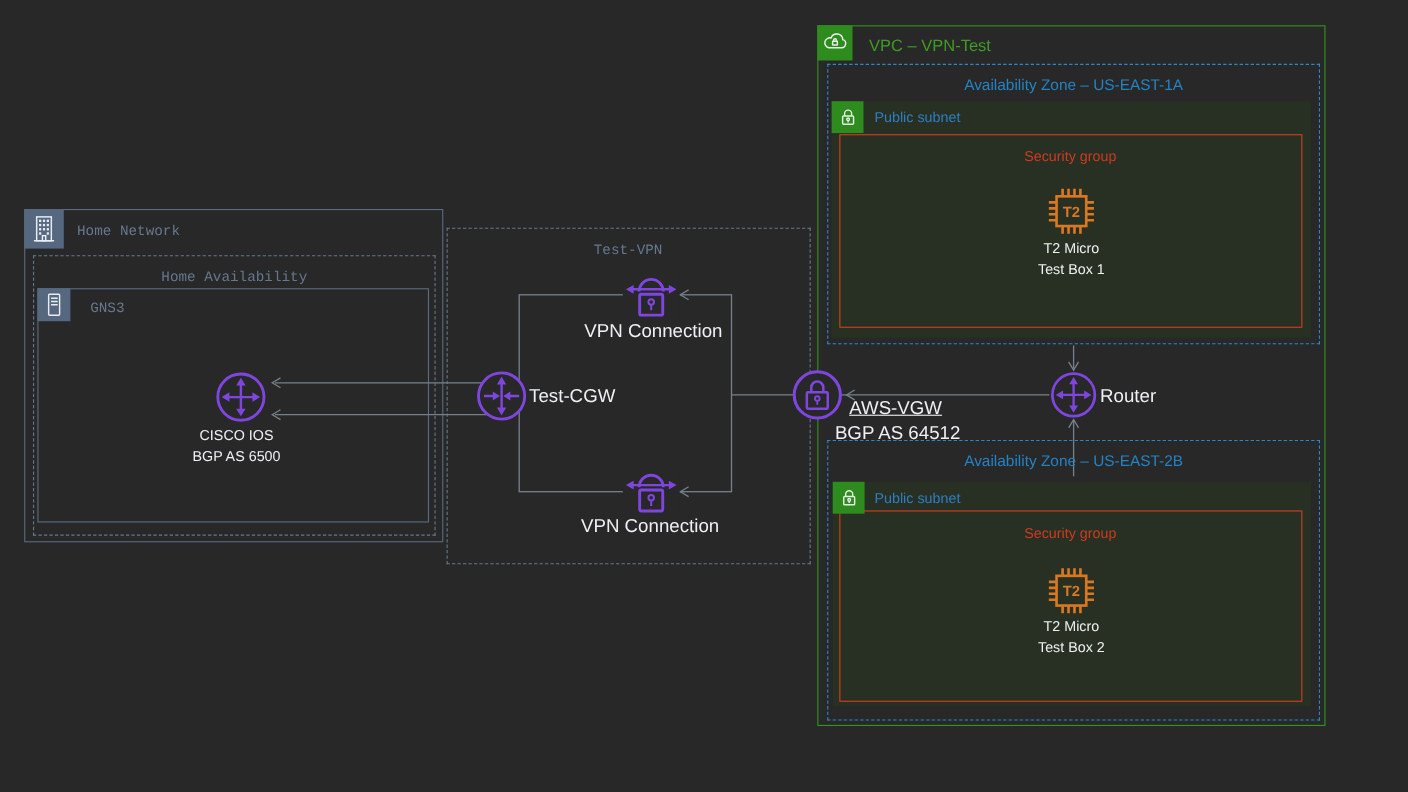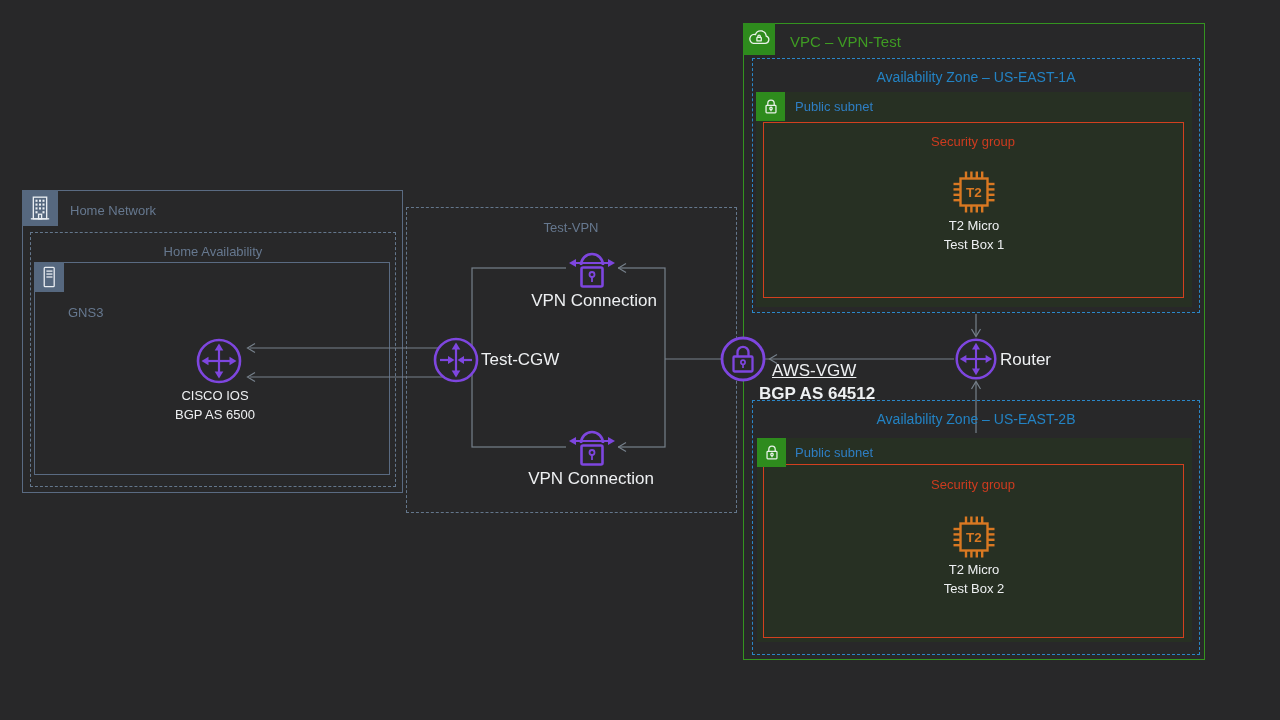--- a/index.html
+++ b/index.html
@@ -30,21 +30,21 @@
   .b-slate-dash{border:1px dashed var(--slate-dash);}
   .b-green{border:1px solid var(--green-border);}
   .b-blue-dash{border:1px dashed var(--blue-border);}
   .b-orange{border:1px solid var(--orange-border);}
   .fill-subnet{background:var(--subnet-bg);}
   .icsq{position:absolute;display:flex;align-items:center;justify-content:center;box-sizing:border-box;}
   .sq-slate{background:var(--slate-fill);}
   .sq-green{background:var(--green-fill);}
   .lbl{position:absolute;white-space:nowrap;line-height:1.15;}
   .ctr{transform:translateX(-50%);}
-  .t-slate{color:var(--slate-text);font-size:13px;}
+  .t-slate{color:var(--slate-text);font-size:13px;font-family:Liberation Mono, monospace;}
   .t-green{color:var(--green-text);font-size:15px;}
   .t-blue{color:var(--blue-text);font-size:14px;}
   .t-subnet{color:var(--subnet-text);font-size:13px;}
   .t-orange{color:var(--orange-text);font-size:13px;}
   .t-white-s{color:var(--white);font-size:13px;}
   .t-white-m{color:var(--white);font-size:17px;}
   .lines,.node{position:absolute;}
   .lines{left:0;top:0;pointer-events:none;}
 </style>
 </head>
@@ -146,31 +146,31 @@
       </g>
       <g>
         <line x1="976" y1="382" x2="976" y2="433"></line>
         <polyline points="971.5,389 976,381.5 980.5,389"></polyline>
       </g>
     </g>
   </svg>
 
   <div class="lbl t-slate" style="left:70px;top:204px;">Home Network</div>
   <div class="lbl t-slate ctr" style="left:213px;top:245px;">Home Availability</div>
-  <div class="lbl t-slate" style="left:68px;top:274px;margin-top:32px;">GNS3</div>
+  <div class="lbl t-slate" style="left:82px;top:274px;">GNS3</div>
   <div class="lbl t-white-s ctr" style="left:215px;top:389px;text-align:center;">CISCO IOS</div>
   <div class="lbl t-white-s ctr" style="left:215px;top:408px;">BGP AS 6500</div>
 
   <div class="lbl t-slate ctr" style="left:571px;top:221px;">Test-VPN</div>
   <div class="lbl t-white-m" style="left:481px;top:350px;">Test-CGW</div>
   <div class="lbl t-white-m ctr" style="left:594px;top:291px;">VPN Connection</div>
   <div class="lbl t-white-m ctr" style="left:591px;top:469px;">VPN Connection</div>
 
   <div class="lbl t-white-m" style="left:772px;top:361px;text-decoration:underline;">AWS-VGW</div>
-  <div class="lbl t-white-m" style="left:759px;top:384px;font-weight:bold;">BGP AS 64512</div>
+  <div class="lbl t-white-m" style="left:759px;top:384px;">BGP AS 64512</div>
   <div class="lbl t-white-m" style="left:1000px;top:350px;">Router</div>
 
   <div class="lbl t-green" style="left:790px;top:33px;">VPC – VPN-Test</div>
 
   <div class="lbl t-blue ctr" style="left:976px;top:69px;">Availability Zone – US-EAST-1A</div>
   <div class="lbl t-subnet" style="left:795px;top:100px;">Public subnet</div>
   <div class="lbl t-orange ctr" style="left:973px;top:135px;">Security group</div>
   <div class="lbl t-white-s ctr" style="left:974px;top:219px;">T2 Micro</div>
   <div class="lbl t-white-s ctr" style="left:974px;top:238px;">Test Box 1</div>
 

